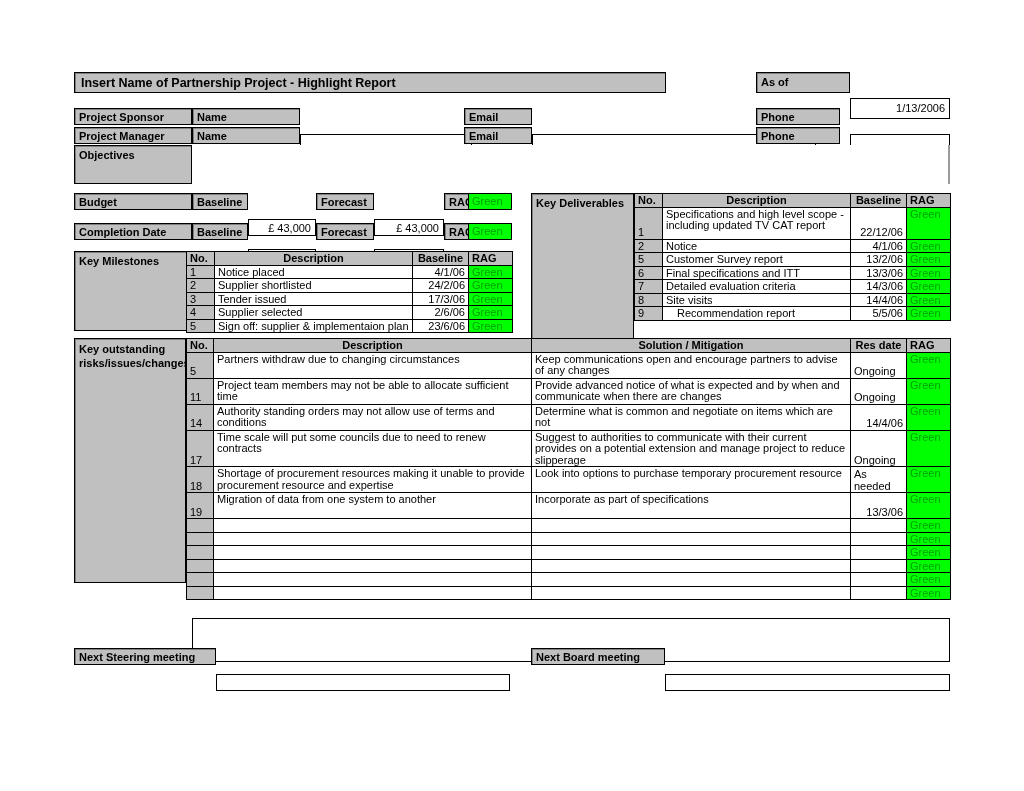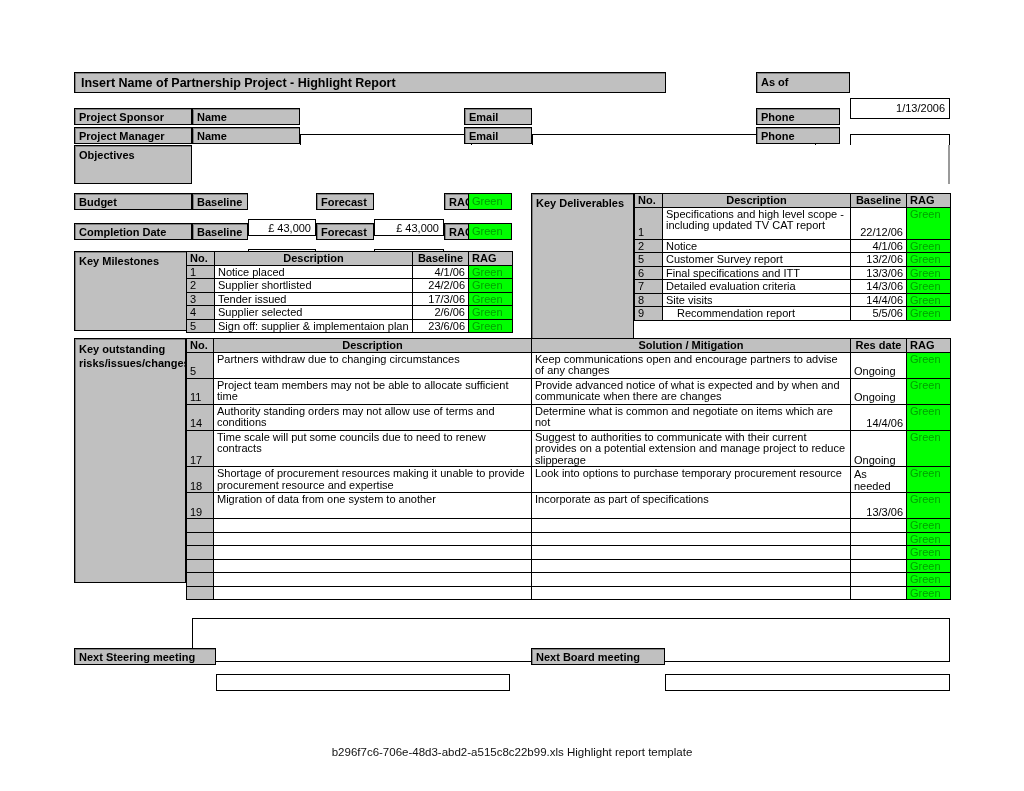--- a/index.html
+++ b/index.html
@@ -373,14 +373,13 @@
       </tbody>
   </table>
 
   <div class="abs white" id="cm-box"></div>
 
   <div class="abs gray lbl" id="ns-lbl">Next Steering  meeting</div>
   <div class="abs white val" id="ns-box"></div>
   <div class="abs gray lbl" id="nb-lbl">Next Board meeting</div>
   <div class="abs white val" id="nb-box"></div>
 
-  <div id="footer">b296f7c6-706e-48d3-abd2-a515c8c22b99.xls  Highlight report template</div>
 </div>
 
 </body></html>

